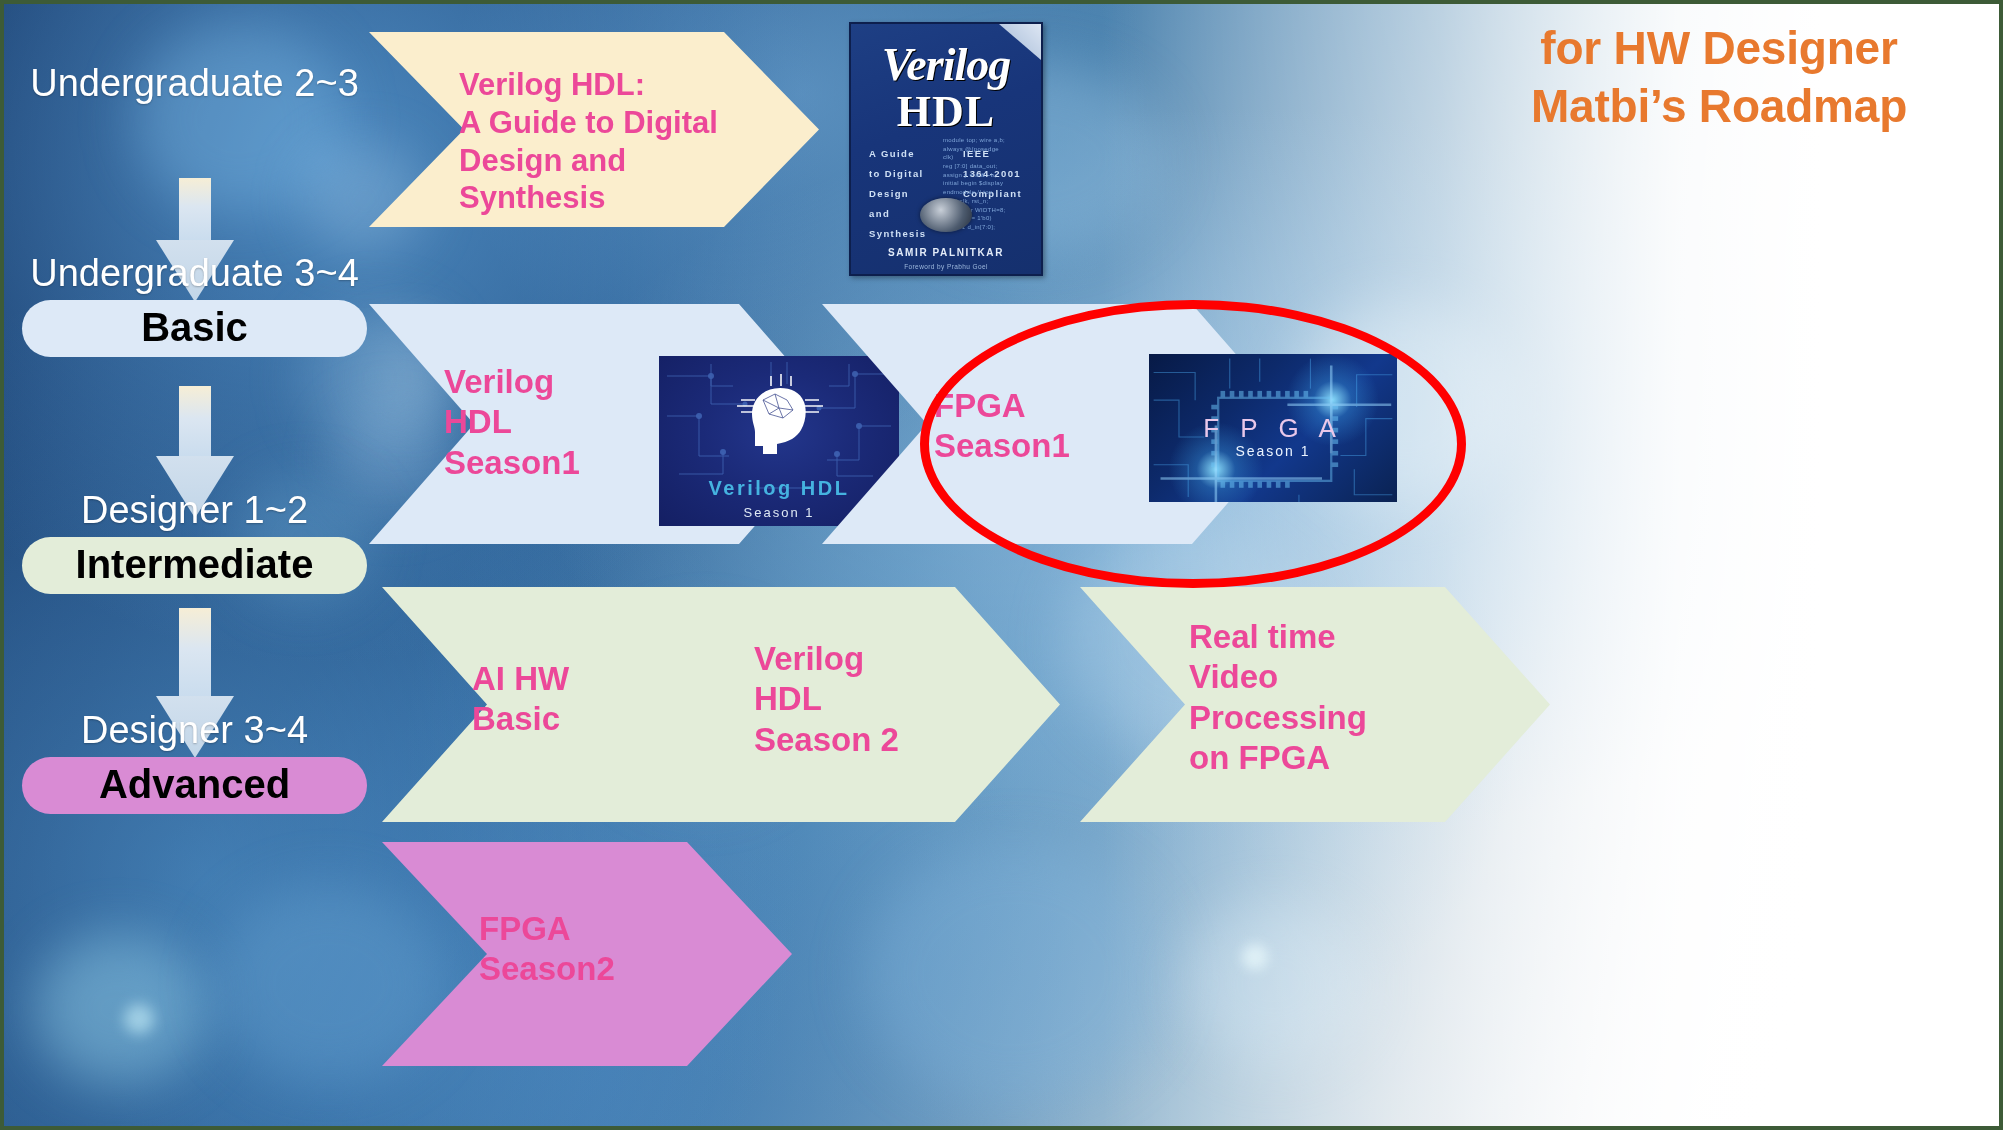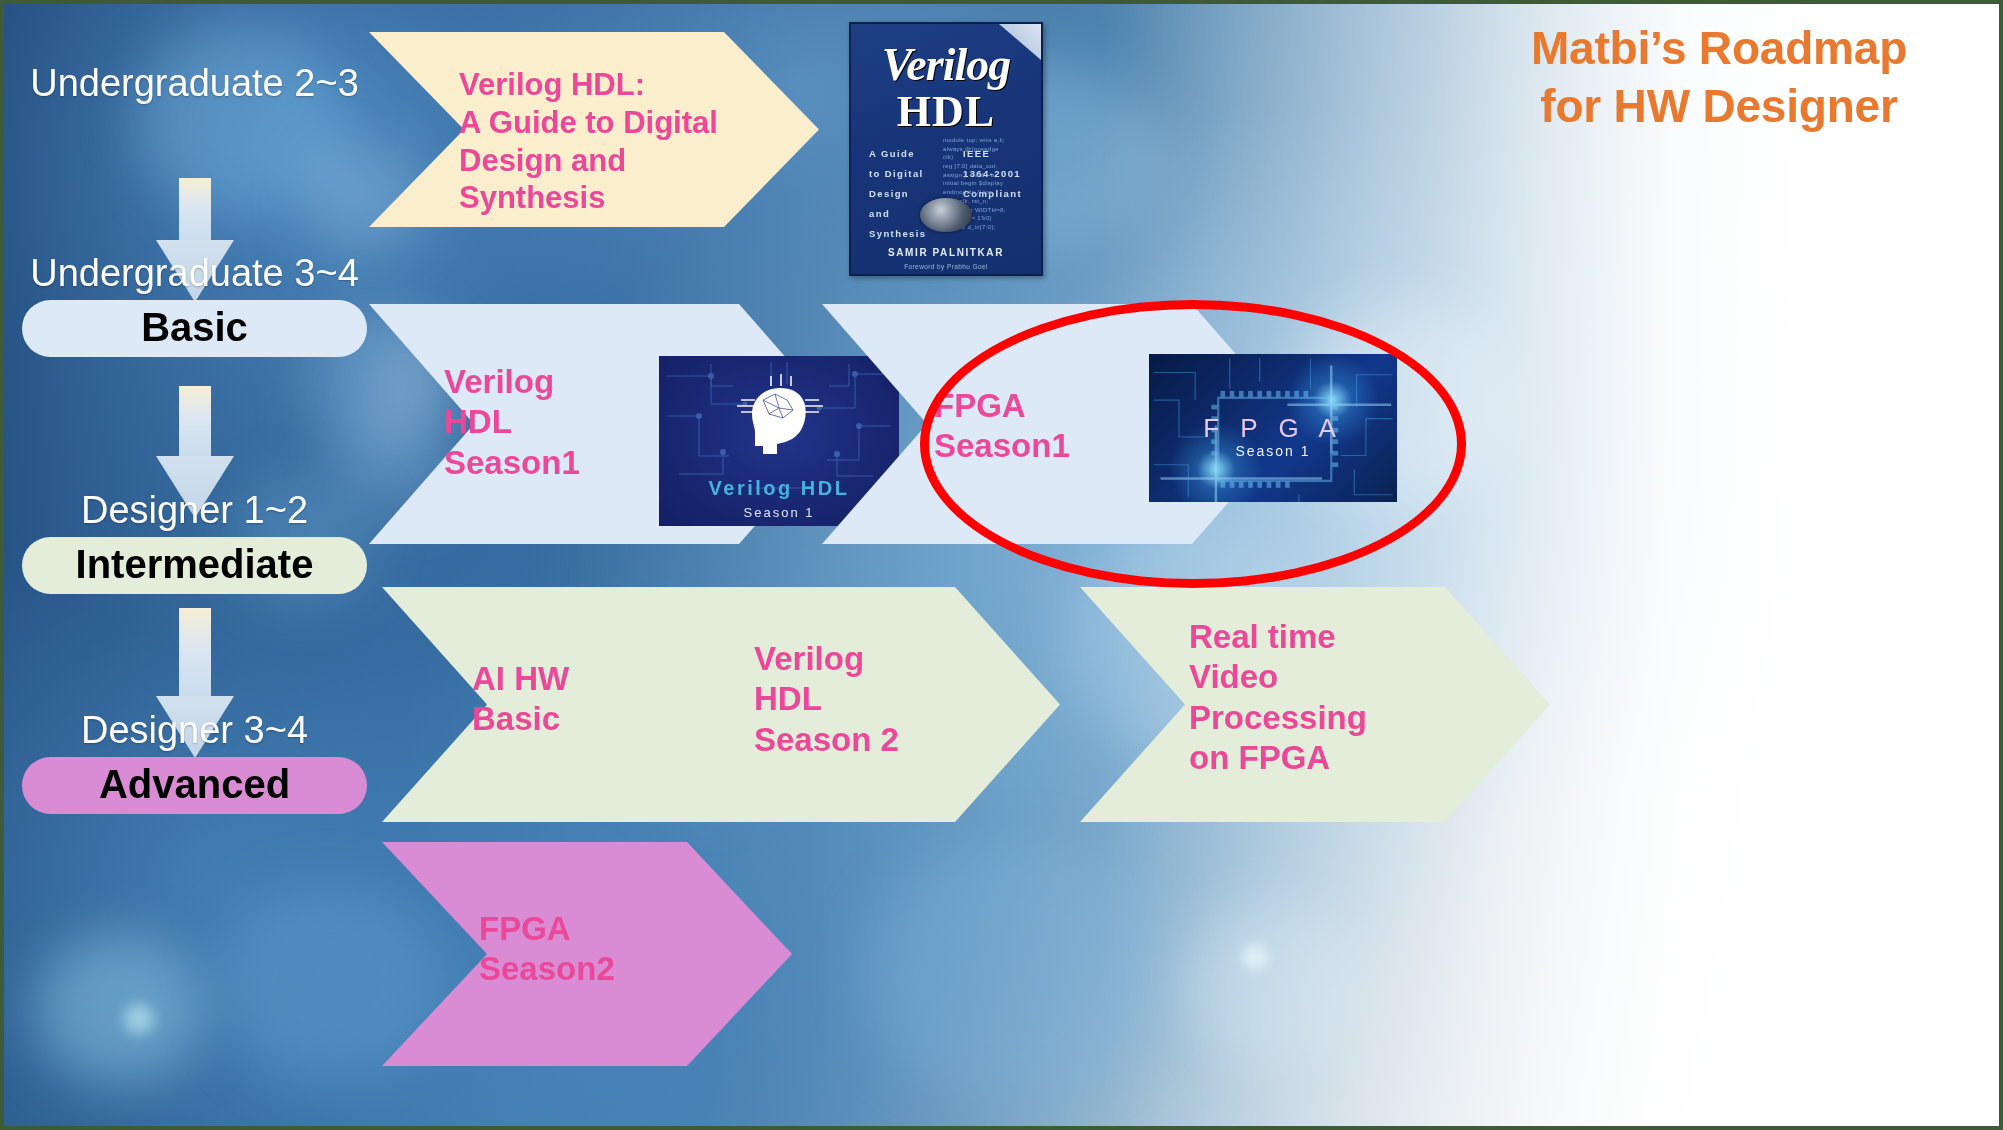--- a/index.html
+++ b/index.html
@@ -194,22 +194,22 @@
     <div class="blob" style="left:600px;top:620px;width:200px;height:180px;background:rgba(125,175,215,.22);"></div>
     <div class="blob" style="left:1290px;top:300px;width:220px;height:200px;background:rgba(215,232,243,.45);"></div>
 
     <div class="speck" style="left:1238px;top:940px;width:26px;height:26px;background:rgba(225,245,250,.75);filter:blur(6px);"></div>
     <div class="speck" style="left:120px;top:1000px;width:30px;height:30px;background:rgba(200,240,250,.6);filter:blur(7px);"></div>
 
     <div class="bg-fade"></div>
   </div>
 
   <div id="title">
+    <span class="l">for HW Designer</span>
     <span class="l">Matbi’s Roadmap</span>
-    <span class="l">for HW Designer</span>
   </div>
 
   <div class="vert-arrow" style="top:174px;height:120px;">
     <div class="shaft" style="height:64px;"></div>
     <div class="head" style="top:62px;"></div>
   </div>
   <div class="vert-arrow" style="top:382px;height:130px;">
     <div class="shaft" style="height:72px;"></div>
     <div class="head" style="top:70px;"></div>
   </div>

